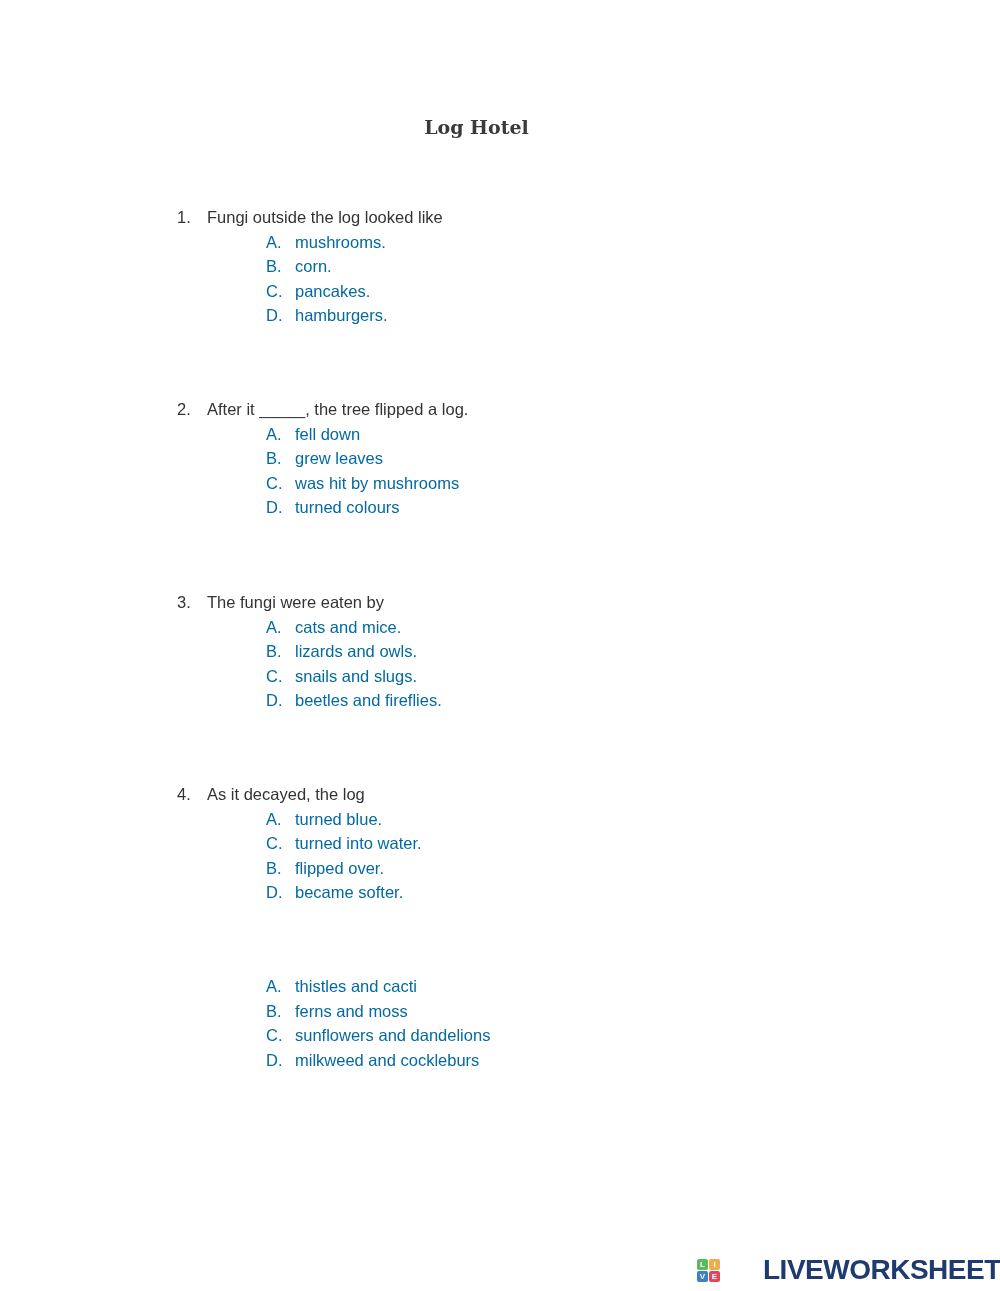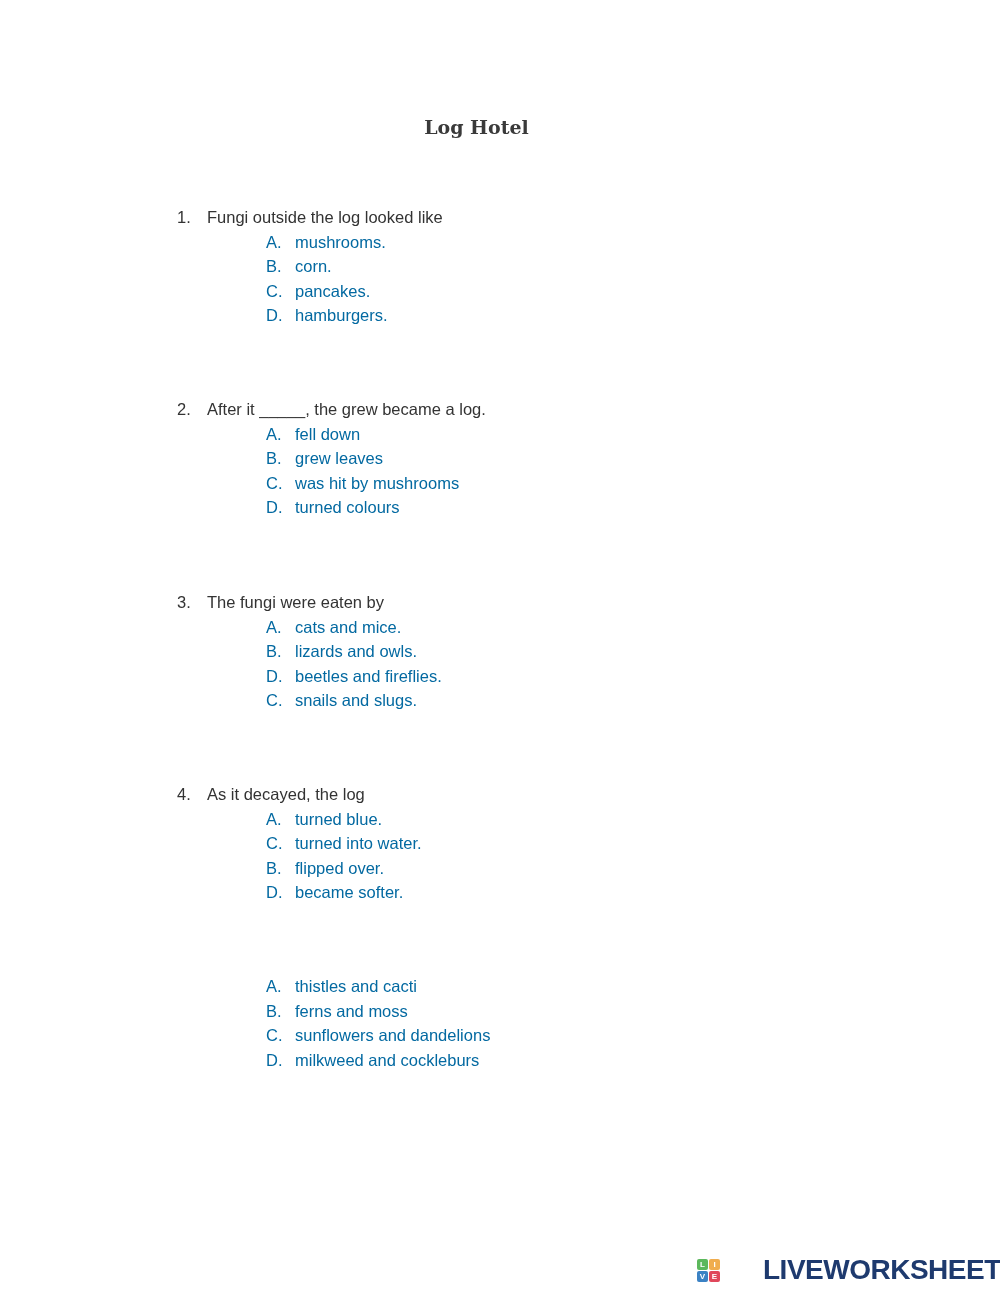--- a/index.html
+++ b/index.html
@@ -30,33 +30,33 @@
 
 <div class="question" style="top:205px">
   <div class="q-head"><span class="q-num">1.</span><span>Fungi outside the log looked like</span></div>
   <div class="opt"><span class="opt-letter">A.</span><span>mushrooms.</span></div>
   <div class="opt"><span class="opt-letter">B.</span><span>corn.</span></div>
   <div class="opt"><span class="opt-letter">C.</span><span>pancakes.</span></div>
   <div class="opt"><span class="opt-letter">D.</span><span>hamburgers.</span></div>
 </div>
 
 <div class="question" style="top:397px">
-  <div class="q-head"><span class="q-num">2.</span><span>After it _____, the grew became a log.</span></div>
+  <div class="q-head"><span class="q-num">2.</span><span>After it _____, the tree flipped a log.</span></div>
   <div class="opt"><span class="opt-letter">A.</span><span>fell down</span></div>
   <div class="opt"><span class="opt-letter">B.</span><span>grew leaves</span></div>
   <div class="opt"><span class="opt-letter">C.</span><span>was hit by mushrooms</span></div>
   <div class="opt"><span class="opt-letter">D.</span><span>turned colours</span></div>
 </div>
 
 <div class="question" style="top:590px">
   <div class="q-head"><span class="q-num">3.</span><span>The fungi were eaten by</span></div>
   <div class="opt"><span class="opt-letter">A.</span><span>cats and mice.</span></div>
   <div class="opt"><span class="opt-letter">B.</span><span>lizards and owls.</span></div>
+  <div class="opt"><span class="opt-letter">C.</span><span>snails and slugs.</span></div>
   <div class="opt"><span class="opt-letter">D.</span><span>beetles and fireflies.</span></div>
-  <div class="opt"><span class="opt-letter">C.</span><span>snails and slugs.</span></div>
 </div>
 
 <div class="question" style="top:782px">
   <div class="q-head"><span class="q-num">4.</span><span>As it decayed, the log</span></div>
   <div class="opt"><span class="opt-letter">A.</span><span>turned blue.</span></div>
   <div class="opt"><span class="opt-letter">C.</span><span>turned into water.</span></div>
   <div class="opt"><span class="opt-letter">B.</span><span>flipped over.</span></div>
   <div class="opt"><span class="opt-letter">D.</span><span>became softer.</span></div>
 </div>
 

